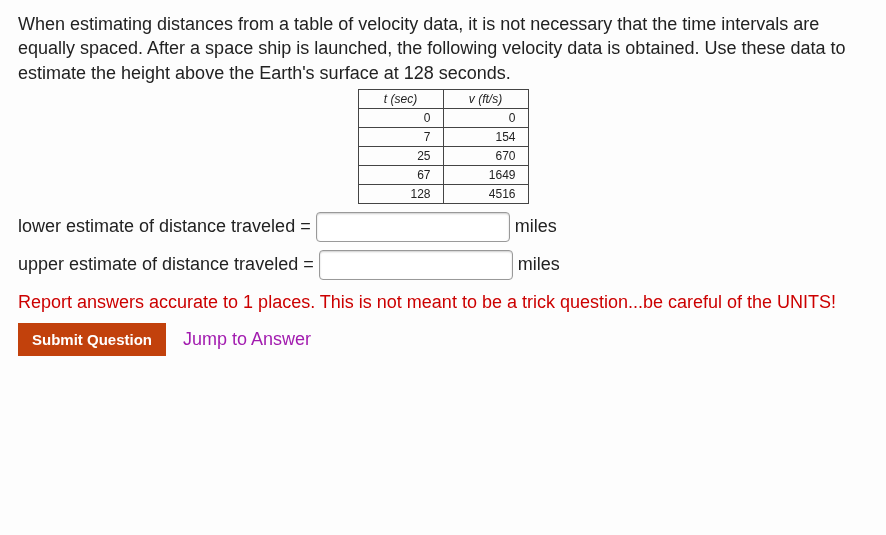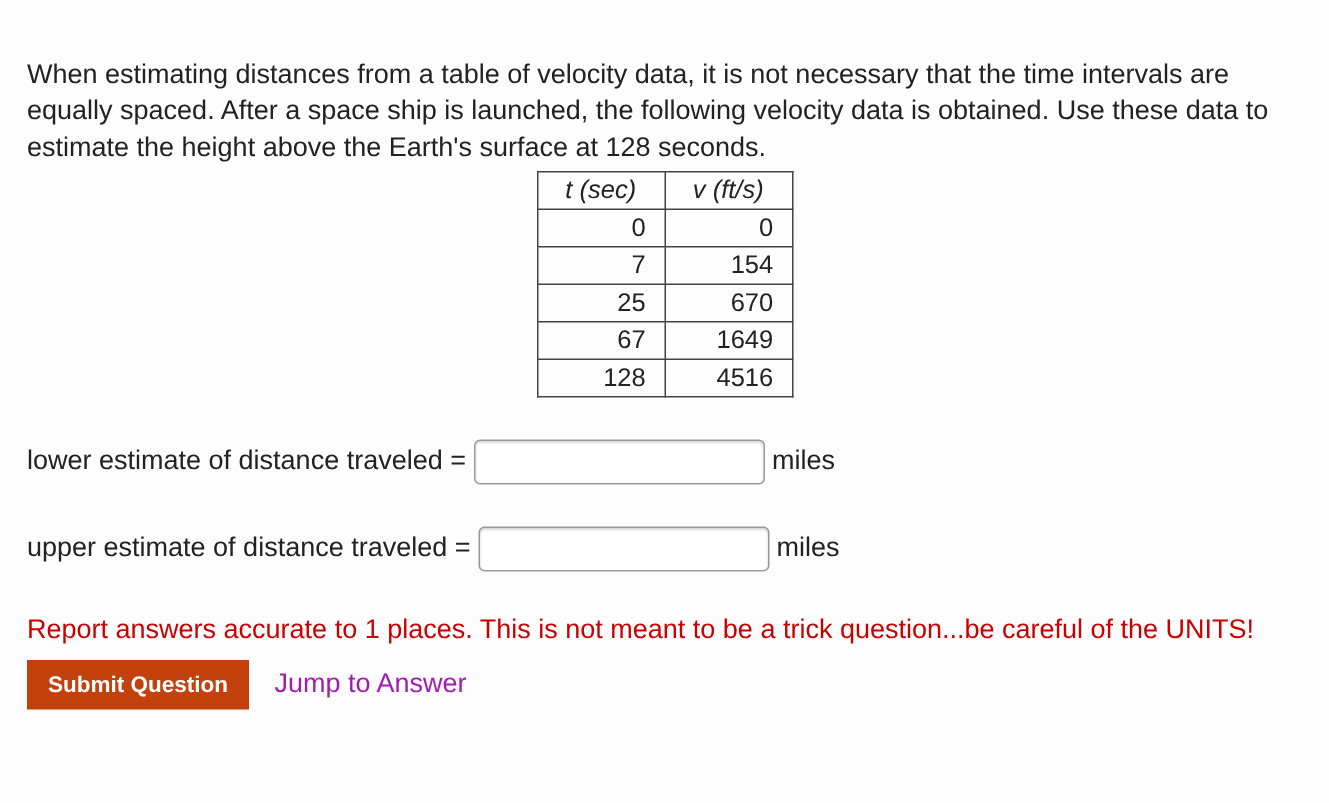--- a/index.html
+++ b/index.html
@@ -8,40 +8,39 @@
     font-family: "Helvetica Neue", Arial, sans-serif;
     font-size: 18px;
     color: #222;
     background: #fdfdfd;
     width: 886px;
     box-sizing: border-box;
   }
   .question-text {
     line-height: 1.35;
     margin-bottom: 4px;
-    margin-top: 25px;
   }
   .data-table {
     border-collapse: collapse;
     margin: 0 auto 6px auto;
-    font-size: 17px;
+    font-size: 12px;
   }
   .data-table th, .data-table td {
     border: 1px solid #444;
     padding: 2px 12px;
     text-align: right;
     min-width: 60px;
   }
   .data-table th {
     font-weight: normal;
     text-align: center;
     font-style: italic;
   }
   .answer-row {
-    margin: 28px 0;
+    margin: 8px 0;
   }
   .answer-input {
     width: 180px;
     height: 28px;
     border: 1px solid #999;
     border-radius: 4px;
     box-shadow: inset 0 1px 2px rgba(0,0,0,0.2);
     font-size: 16px;
     padding: 0 6px;
     vertical-align: middle;

